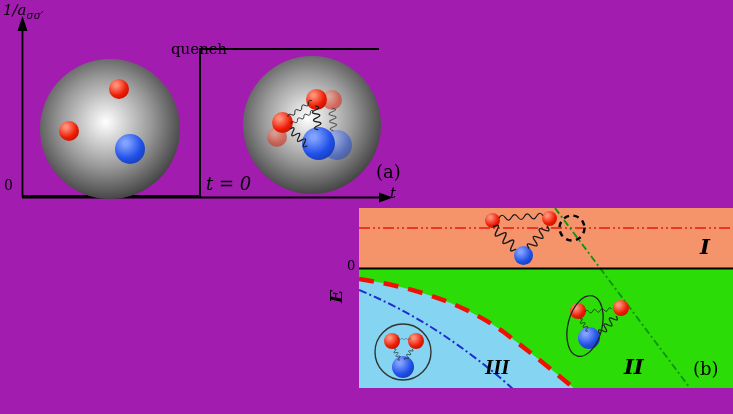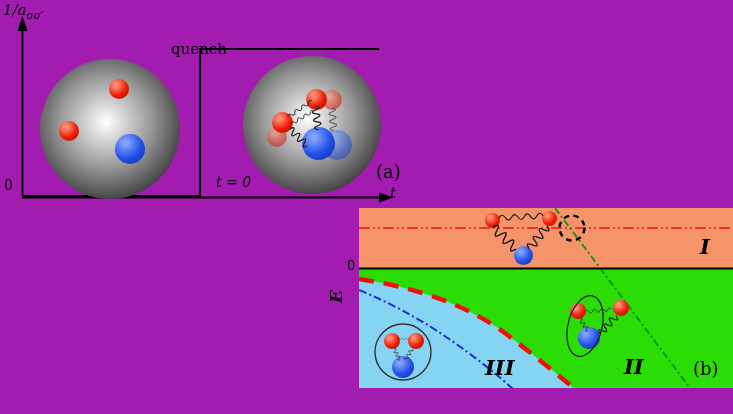--- a/index.html
+++ b/index.html
@@ -114,24 +114,24 @@
     </g>
 
     <circle cx="403" cy="352" r="28" fill="none" stroke="#333" stroke-width="1.4"></circle>
     <ellipse cx="585" cy="326" rx="17" ry="31" transform="rotate(14 585 326)" fill="none" stroke="#222" stroke-width="1.3"></ellipse>
     <circle cx="572" cy="228" r="12.5" fill="none" stroke="#000" stroke-width="2.4" stroke-dasharray="5.5 4.5"></circle>
   </svg>
 
   <span class="lbl it math" style="left:3px;top:3px;font-size:15px;"><span>1/a</span><sub>σσ′</sub></span>
   <span class="lbl" style="left:4px;top:178px;font-size:14px;">0</span>
   <span class="lbl" style="left:171px;top:26px;font-size:15px;margin-top:16px;">quench</span>
-  <span class="lbl it" style="left:216px;top:175px;font-size:14px;">t = 0</span>
+  <span class="lbl it" style="left:206px;top:175px;font-size:18px;">t = 0</span>
   <span class="lbl it" style="left:390px;top:186px;font-size:15px;">t</span>
   <span class="lbl" style="left:376px;top:163px;font-size:18px;">(a)</span>
 
   <span class="lbl it rot90" style="left:330px;top:288px;font-size:17px;font-weight:bold;">E</span>
   <span class="lbl" style="left:347px;top:259px;font-size:13px;">0</span>
   <span class="lbl region-lbl" style="left:700px;top:236px;">I</span>
   <span class="lbl region-lbl" style="left:624px;top:356px;">II</span>
-  <span class="lbl region-lbl" style="left:485px;top:357px;">III</span>
+  <span class="lbl region-lbl" style="left:485px;top:357px;font-family:Liberation Serif, serif;">III</span>
   <span class="lbl" style="left:693px;top:360px;font-size:18px;">(b)</span>
 
 </div>
 
 </body></html>

